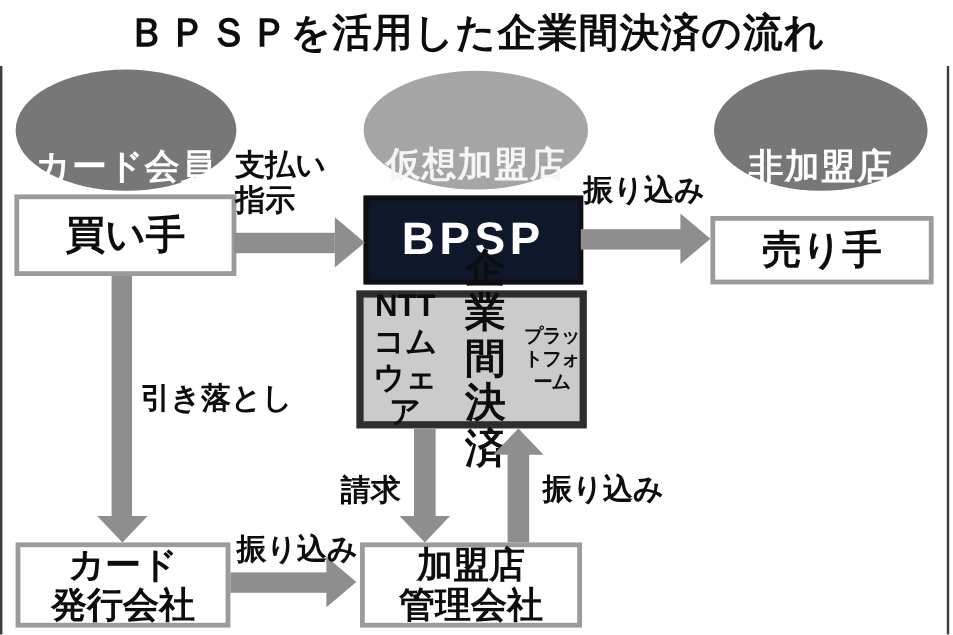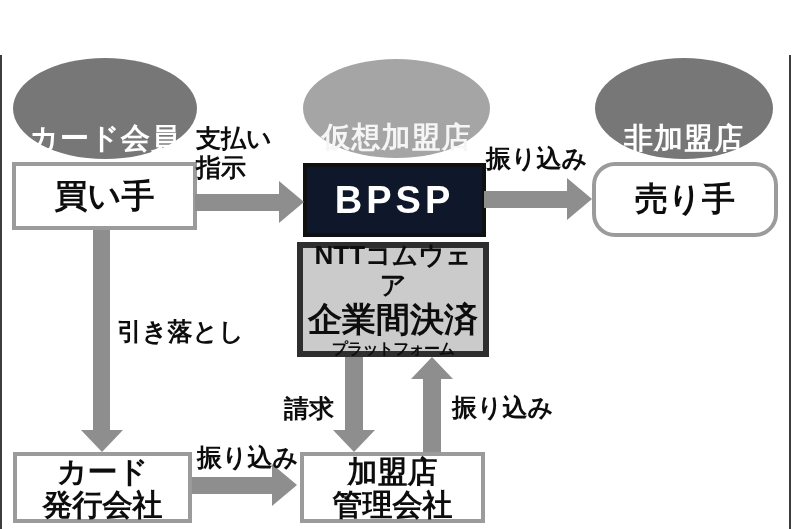--- a/index.html
+++ b/index.html
@@ -26,60 +26,61 @@
   }
   .node.big{font-size:33px;align-items:center;}
   .node.two{font-size:30px;line-height:1.1;}
   .bpsp{
     background:#0f172a;border:4px solid #101010;box-sizing:border-box;
     display:flex;align-items:center;justify-content:center;
     color:#ffffff;font-size:38px;letter-spacing:4px;
   }
   .platform{
     background:#cbcbcb;border:6px solid #2e2e2e;box-sizing:border-box;
-    display:flex;flex-direction:column;align-items:center;justify-content:center;
+    display:flex;flex-direction:row;align-items:center;justify-content:center;
     text-align:center;color:#0d0d0d;
   }
   .platform .l1{font-size:26px;line-height:1.15;}
   .platform .l2{font-size:34px;line-height:1.1;}
   .platform .l3{font-size:16px;line-height:1.2;letter-spacing:-1px;}
   .shaft{background:#8e8e8e;}
   .head{width:0;height:0;}
   .head.right{border-top:21px solid transparent;border-bottom:21px solid transparent;border-left:25px solid #8e8e8e;}
   .head.down{border-left:21px solid transparent;border-right:21px solid transparent;border-top:22px solid #8e8e8e;}
   .head.up{border-left:21px solid transparent;border-right:21px solid transparent;border-bottom:22px solid #8e8e8e;}
   .alabel{font-size:25px;color:#0d0d0d;white-space:nowrap;}
   .alabel.center{line-height:1.15;}
 </style>
 </head>
 <body>
 
 <div id="stage">
 
+  <div class="abs title">ＢＰＳＰを活用した企業間決済の流れ</div>
 
   <div class="abs frameline" style="left:0;"></div>
   <div class="abs frameline" style="left:789px;"></div>
 
   <div class="abs ellipse dark" style="left:13px;top:58px;width:184px;height:101px;">
     <span>カード会員</span>
   </div>
   <div class="abs ellipse dark" style="left:595px;top:58px;width:178px;height:101px;">
     <span>非加盟店</span>
   </div>
   <div class="abs ellipse light" style="left:303px;top:59px;width:187px;height:99px;">
     <span>仮想加盟店</span>
   </div>
 
   <div class="abs node big" style="left:12px;top:162px;width:185px;height:68px;">
     <span>買い手</span>
   </div>
   <div class="abs bpsp" style="left:303px;top:163px;width:183px;height:74px;">
     <span>BPSP</span>
   </div>
-  <div class="abs node big" style="left:592px;top:162px;width:186px;height:75px;border-radius:23px;">
+  <div class="abs node big" style="left:592px;top:180px;width:186px;height:57px;">
     <span>売り手</span>
   </div>
 
   <div class="abs platform" style="left:297px;top:242px;width:192px;height:115px;">
     <span class="l1">NTTコムウェア</span>
     <span class="l2">企業間決済</span>
     <span class="l3">プラットフォーム</span>
   </div>
 
   <div class="abs node two" style="left:13px;top:452px;width:179px;height:71px;">

